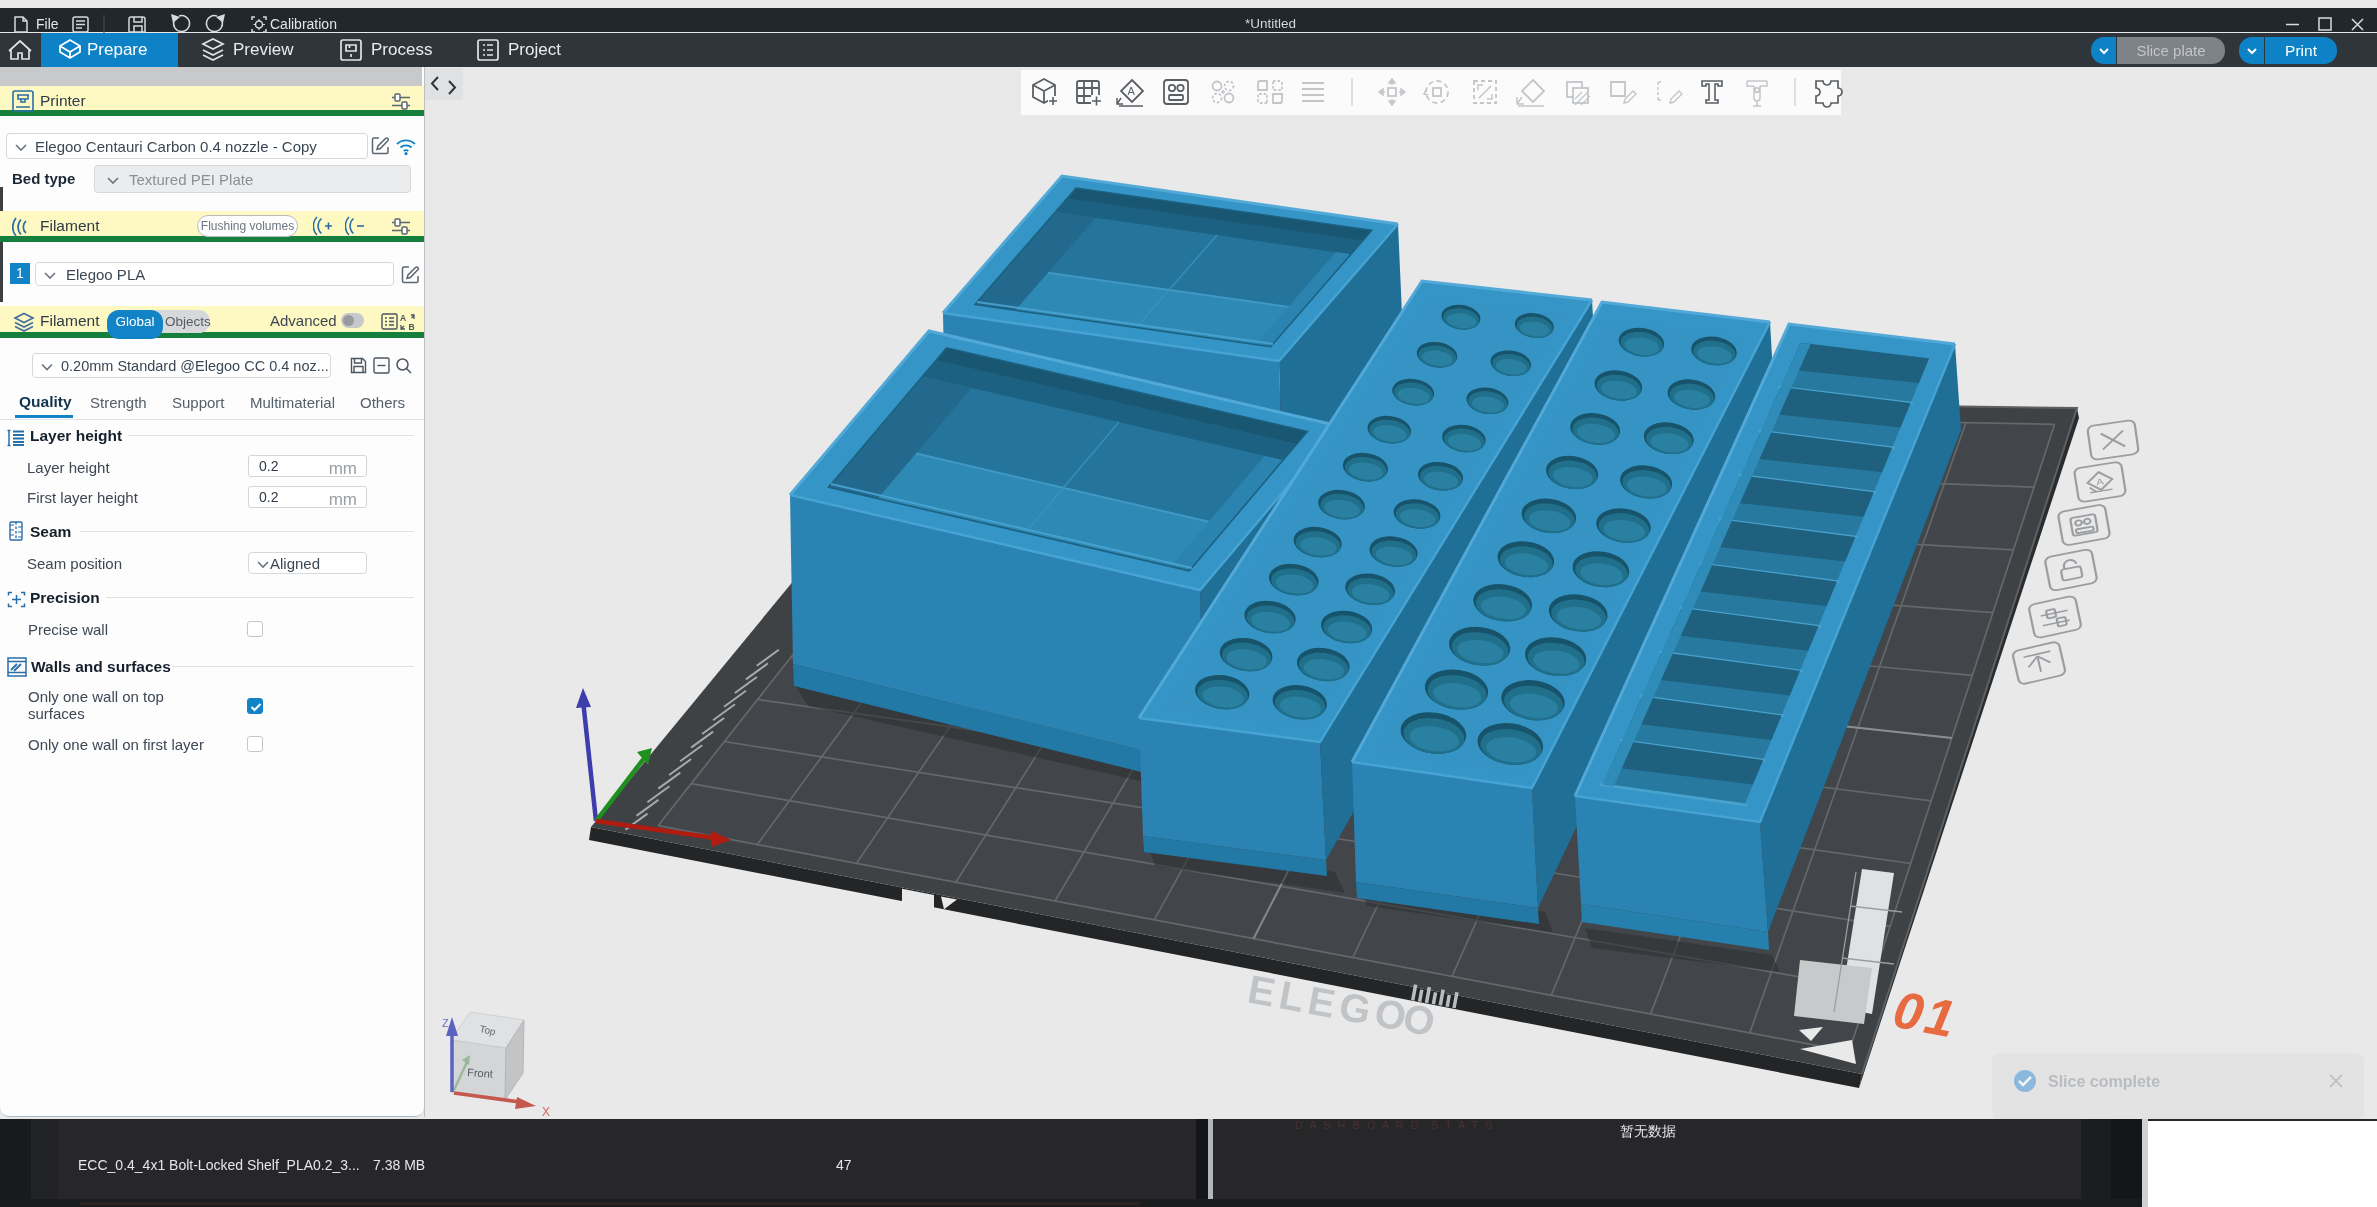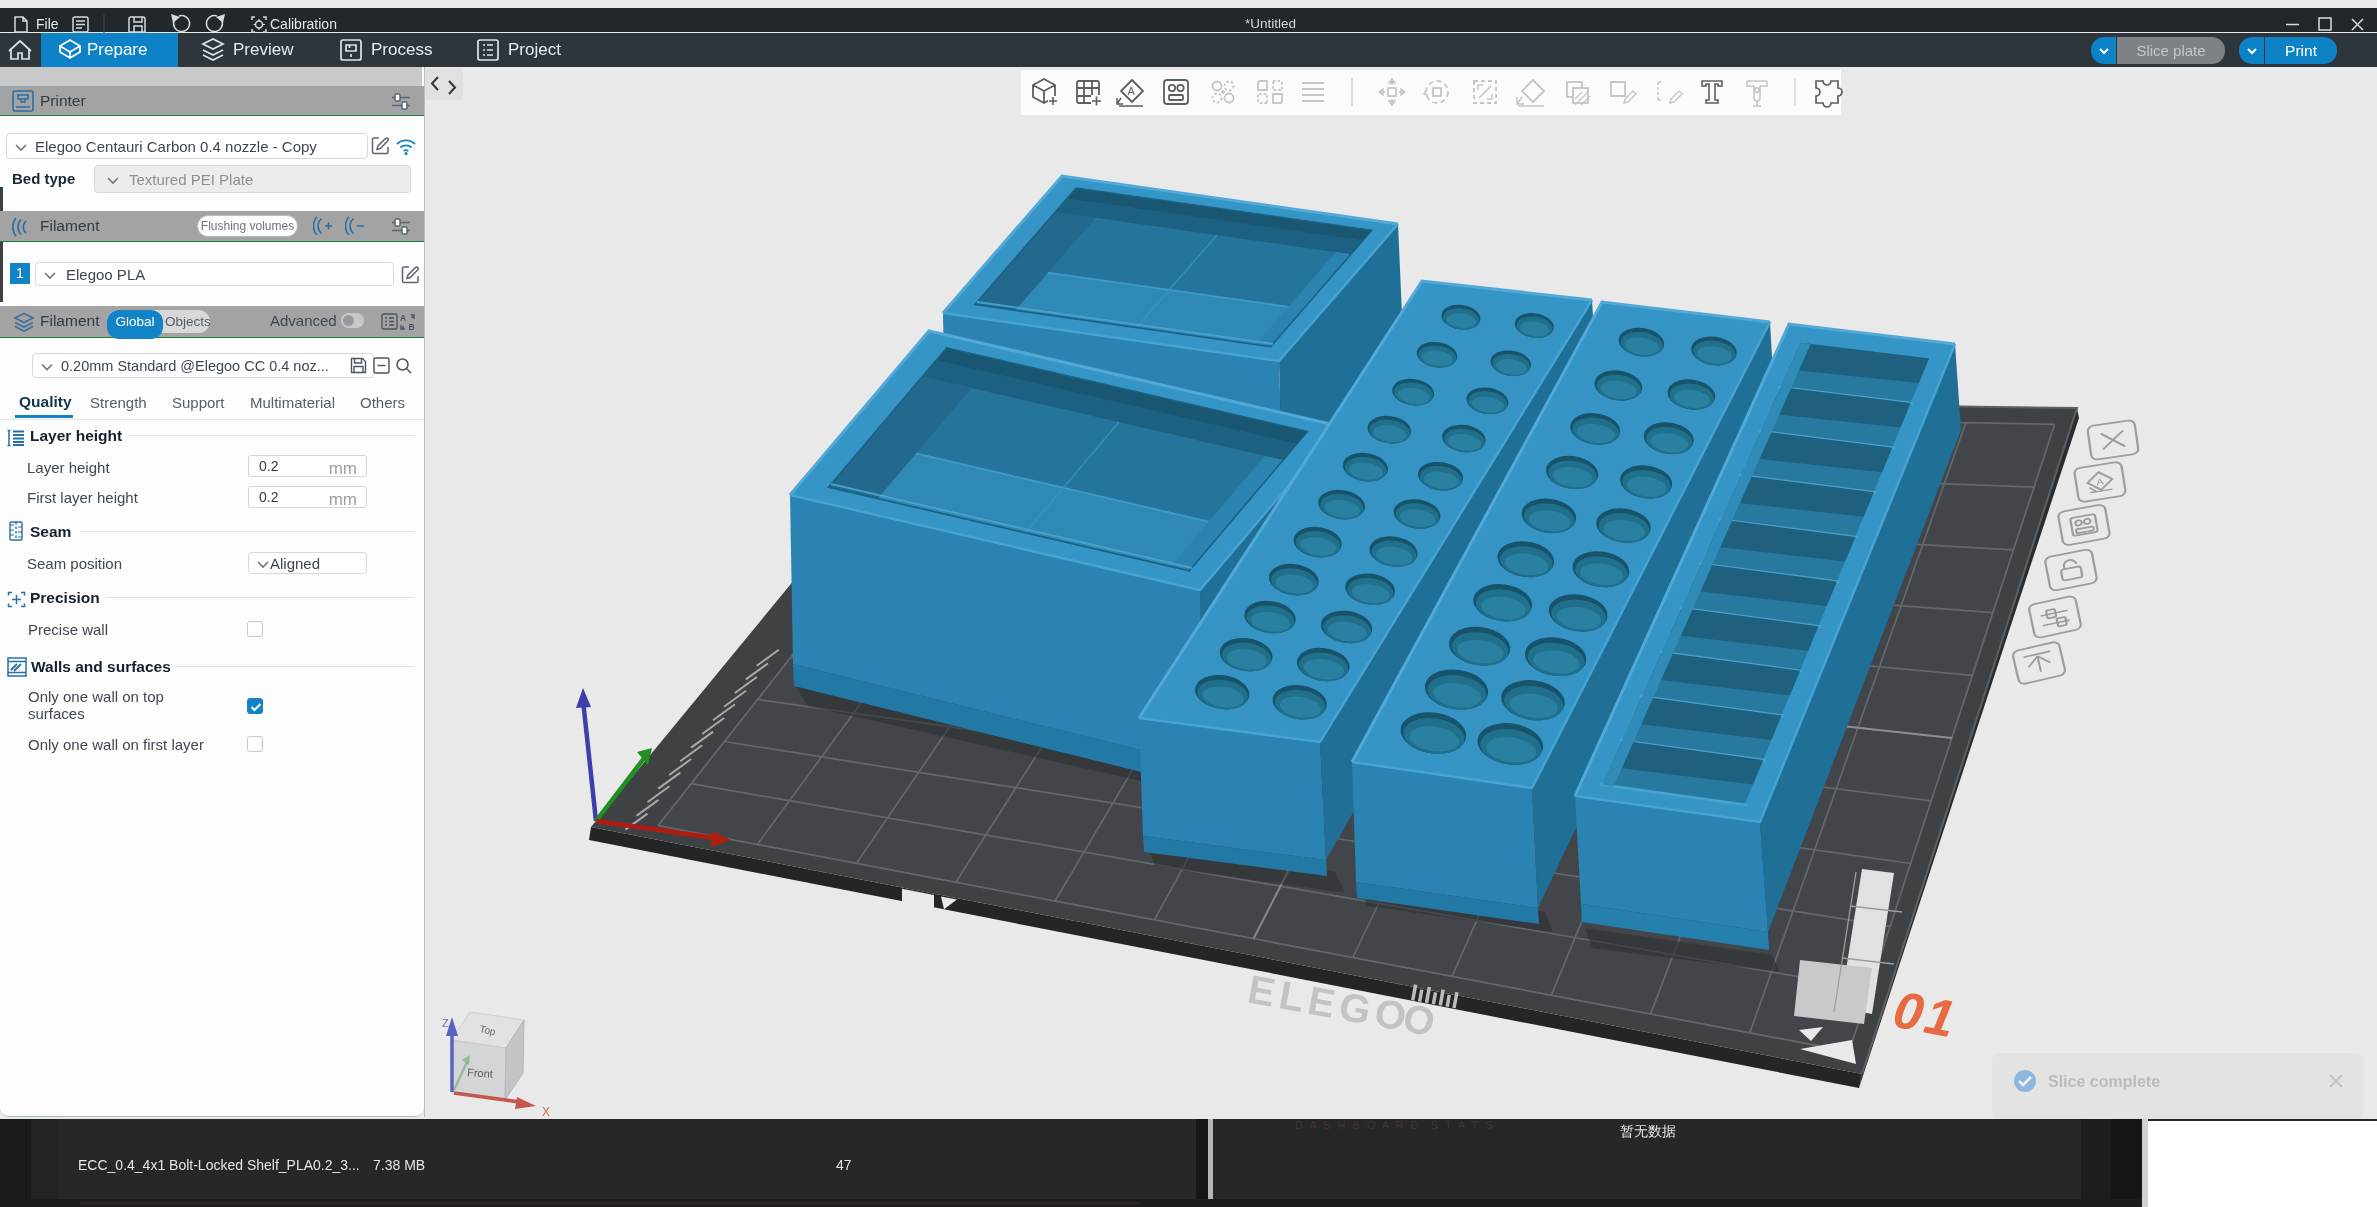--- a/index.html
+++ b/index.html
@@ -4,21 +4,21 @@
 html,body{width:2377px;height:1207px;overflow:hidden;font-family:"Liberation Sans",sans-serif;background:#e9e9ea}
 .titlebar{position:absolute;left:0;top:8px;width:2377px;height:24px;background:#22272b;color:#dde2e6}
 .titlebar svg{position:absolute;top:0;left:0}
 .tb-text{position:absolute;top:8px;font-size:14px;color:#e2e7ea}
 .title-center{position:absolute;top:8px;left:1245px;font-size:13.5px;color:#d3d7da}
 .tabbar{position:absolute;left:0;top:33px;width:2377px;height:34px;background:#2e353b}
 .tab-prepare{position:absolute;left:41px;top:0;width:137px;height:34px;background:#0d82c6}
 .tabtxt{position:absolute;top:7px;font-size:17px;color:#e8ecef}
 .sidebar{position:absolute;left:0;top:67px;width:424px;height:1050px;background:#fdfdfe;border-radius:0 0 9px 9px;border-bottom:1px solid #a9bac6}
 .graystrip{position:absolute;left:0;top:0;width:422px;height:19px;background:#c8c9cb}
-.sb-sec{position:absolute;left:0;width:424px;height:30px;background:#a3a3a3;border-bottom:1px solid #15803d}
+.sb-sec{position:absolute;left:0;width:424px;height:30px;background:#fef9c3;border-bottom:6px solid #15803d}
 .sb-sec .t{position:absolute;left:40px;top:6px;font-size:15.5px;color:#2e3b47}
 .combo{position:absolute;background:#fff;border:1px solid #d6d8da;border-radius:4px;font-size:15px;color:#3c4754;white-space:nowrap;overflow:hidden}
 .combo .chev{position:absolute;left:8px;top:50%;transform:translateY(-50%)}
 .label{position:absolute;font-size:15px;color:#3d4854}
 .h-sec{position:absolute;font-size:15.5px;font-weight:bold;color:#15202c}
 .input{position:absolute;width:119px;height:22px;background:#fff;border:1px solid #d2d4d6;border-radius:3px;font-size:14px;color:#2f3a44}
 .input .v{position:absolute;left:10px;top:2px}
 .input .u{position:absolute;right:9px;top:3px;font-size:17px;color:#9aa0a6}
 .chk{position:absolute;width:16px;height:16px;border:1.5px solid #c3c7ca;border-radius:3px;background:#fff}
 .chk.on{background:#1283c6;border-color:#1283c6}
@@ -738,21 +738,21 @@
  <div style="position:absolute;left:399px;top:7px"><svg width="18" height="18" viewBox="0 0 18 18">
           <g fill="#4a5560" font-family="Liberation Sans,sans-serif" font-size="8.5" font-weight="bold">
 <text x="1" y="8">A</text>
             <text x="9.5" y="17">B</text>
           </g>
           <g stroke="#4a5560" fill="none" stroke-width="1.3">
 <path d="M12,2 h3 v4 M15,2.5 l-2.5,2.5 M2,12 v4 h4 M2.5,15.5 L5,13"></path>
           </g>
         </svg></div>
 </div>
-<div class="combo" style="left:32px;top:286px;width:342px;height:25px;font-size:14.5px">
+<div class="combo" style="left:32px;top:286px;width:299px;height:25px;font-size:14.5px">
  <span class="chev"><svg width="12" height="8" viewBox="0 0 12 8">
           <path d="M1,1.5 L6,6.5 L11,1.5" stroke="#6b7480" stroke-width="1.6" fill="none"></path>
         </svg></span>
       <span style="position:absolute;left:28px;top:4px">0.20mm Standard @Elegoo CC 0.4 noz...</span>
 </div>
 <div style="position:absolute;left:350px;top:290px"><svg width="17" height="17" viewBox="0 0 17 17">
         <g stroke="#4a5560" stroke-width="1.4" fill="none">
 <path d="M1.5,1.5 h11 l3,3 V15.5 h-14 Z"></path>
           <path d="M4.5,1.5 v4.5 h7 V1.5 M4,15.5 v-6 h9 v6"></path>
         </g>

